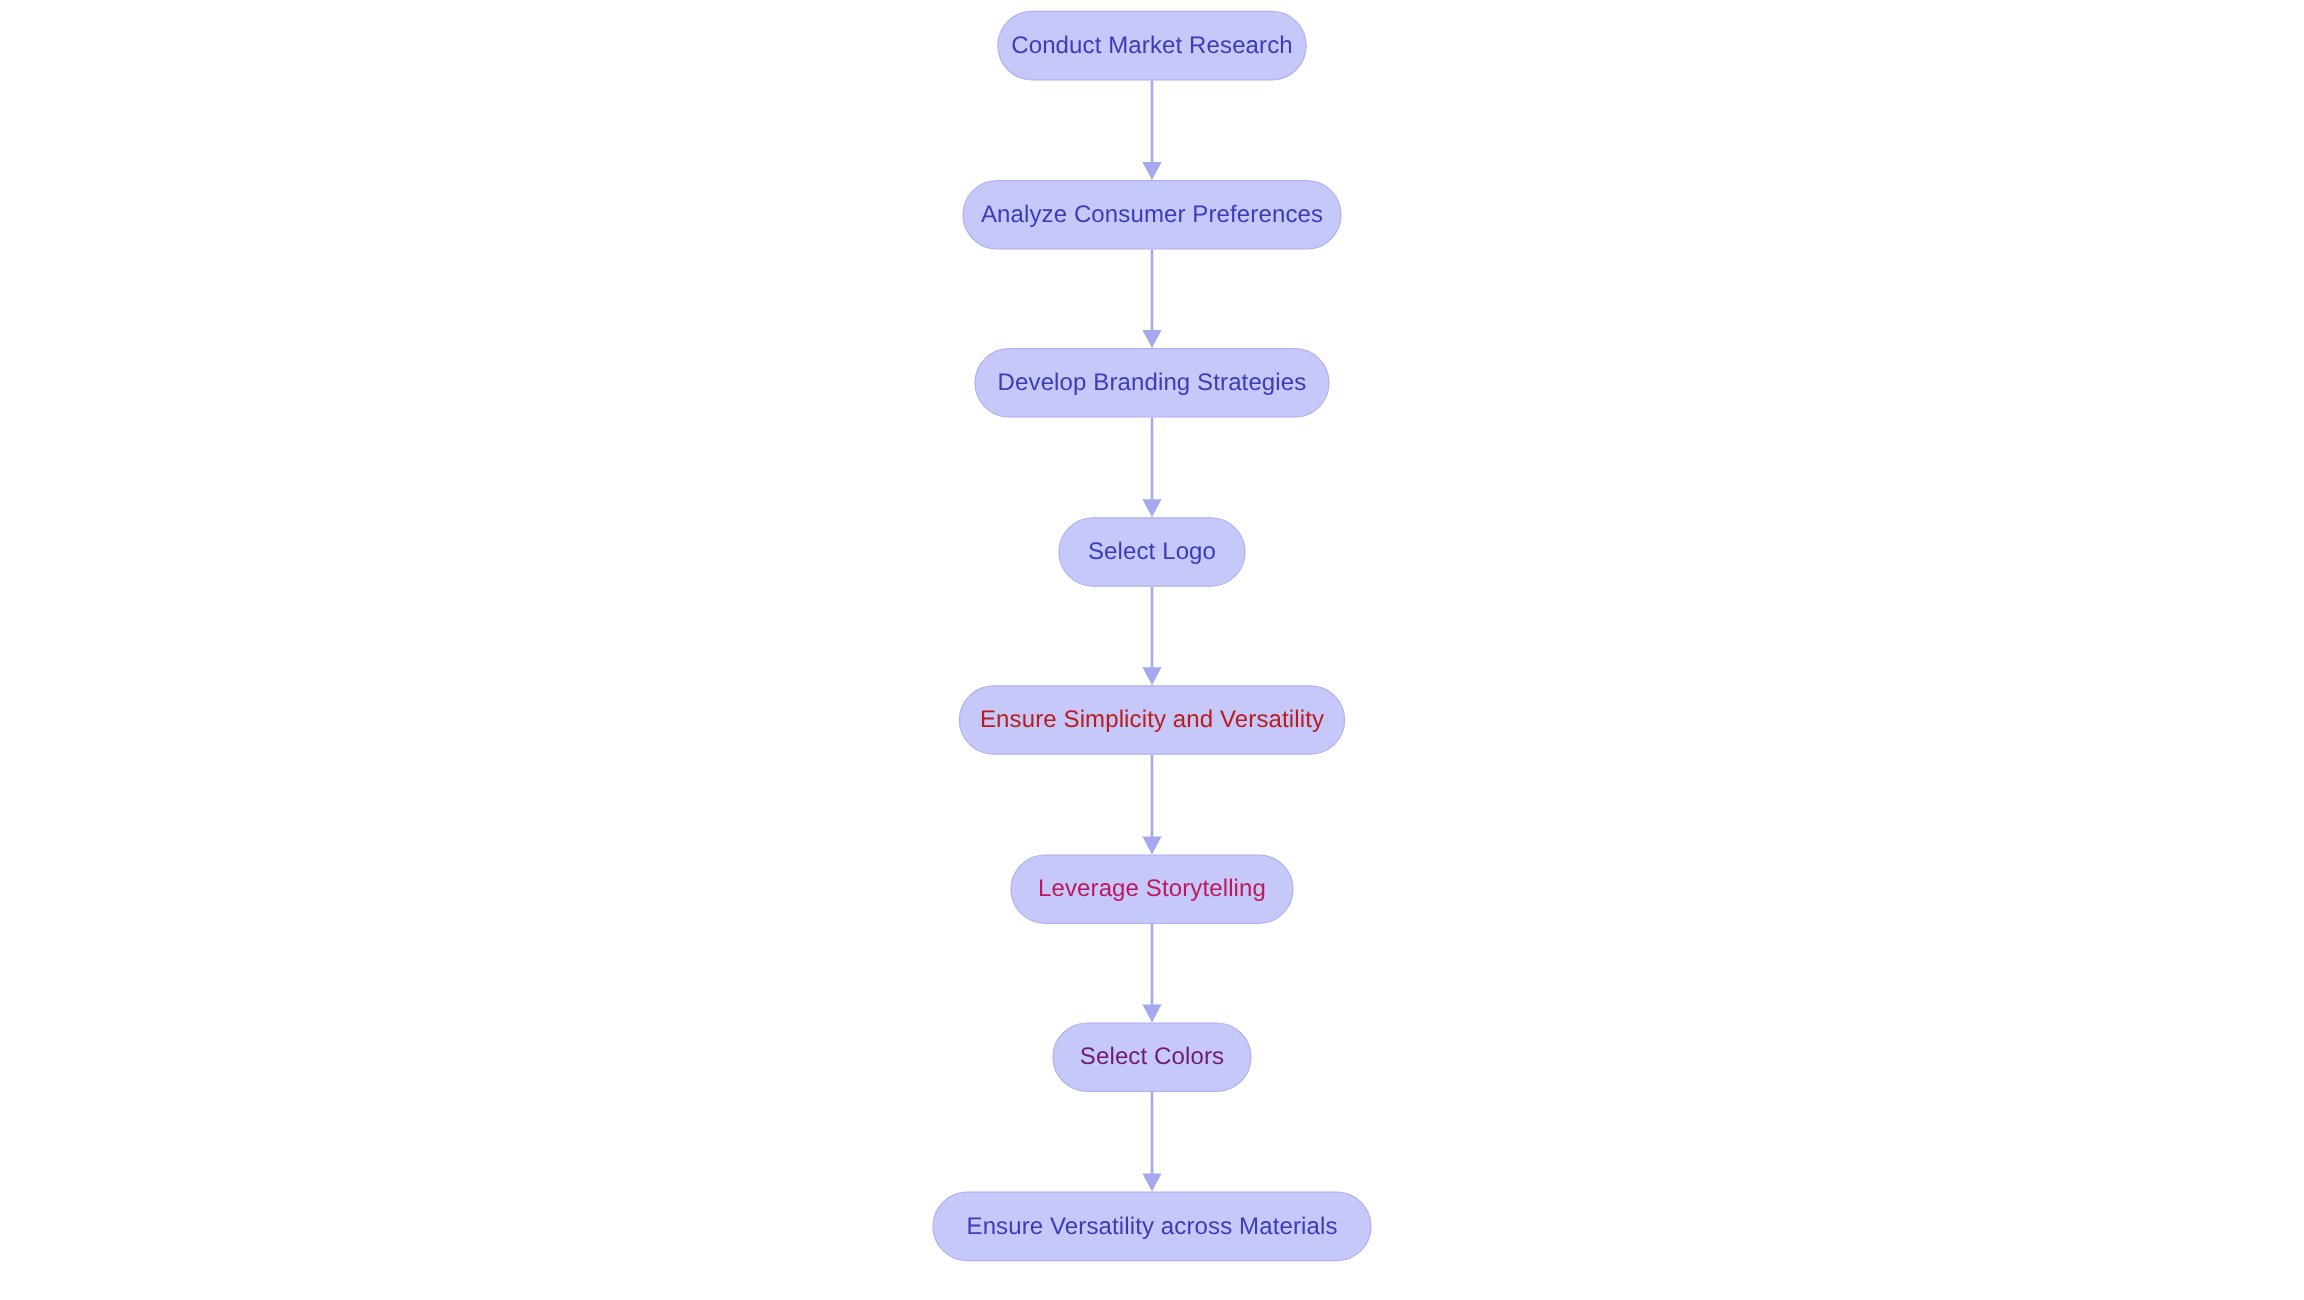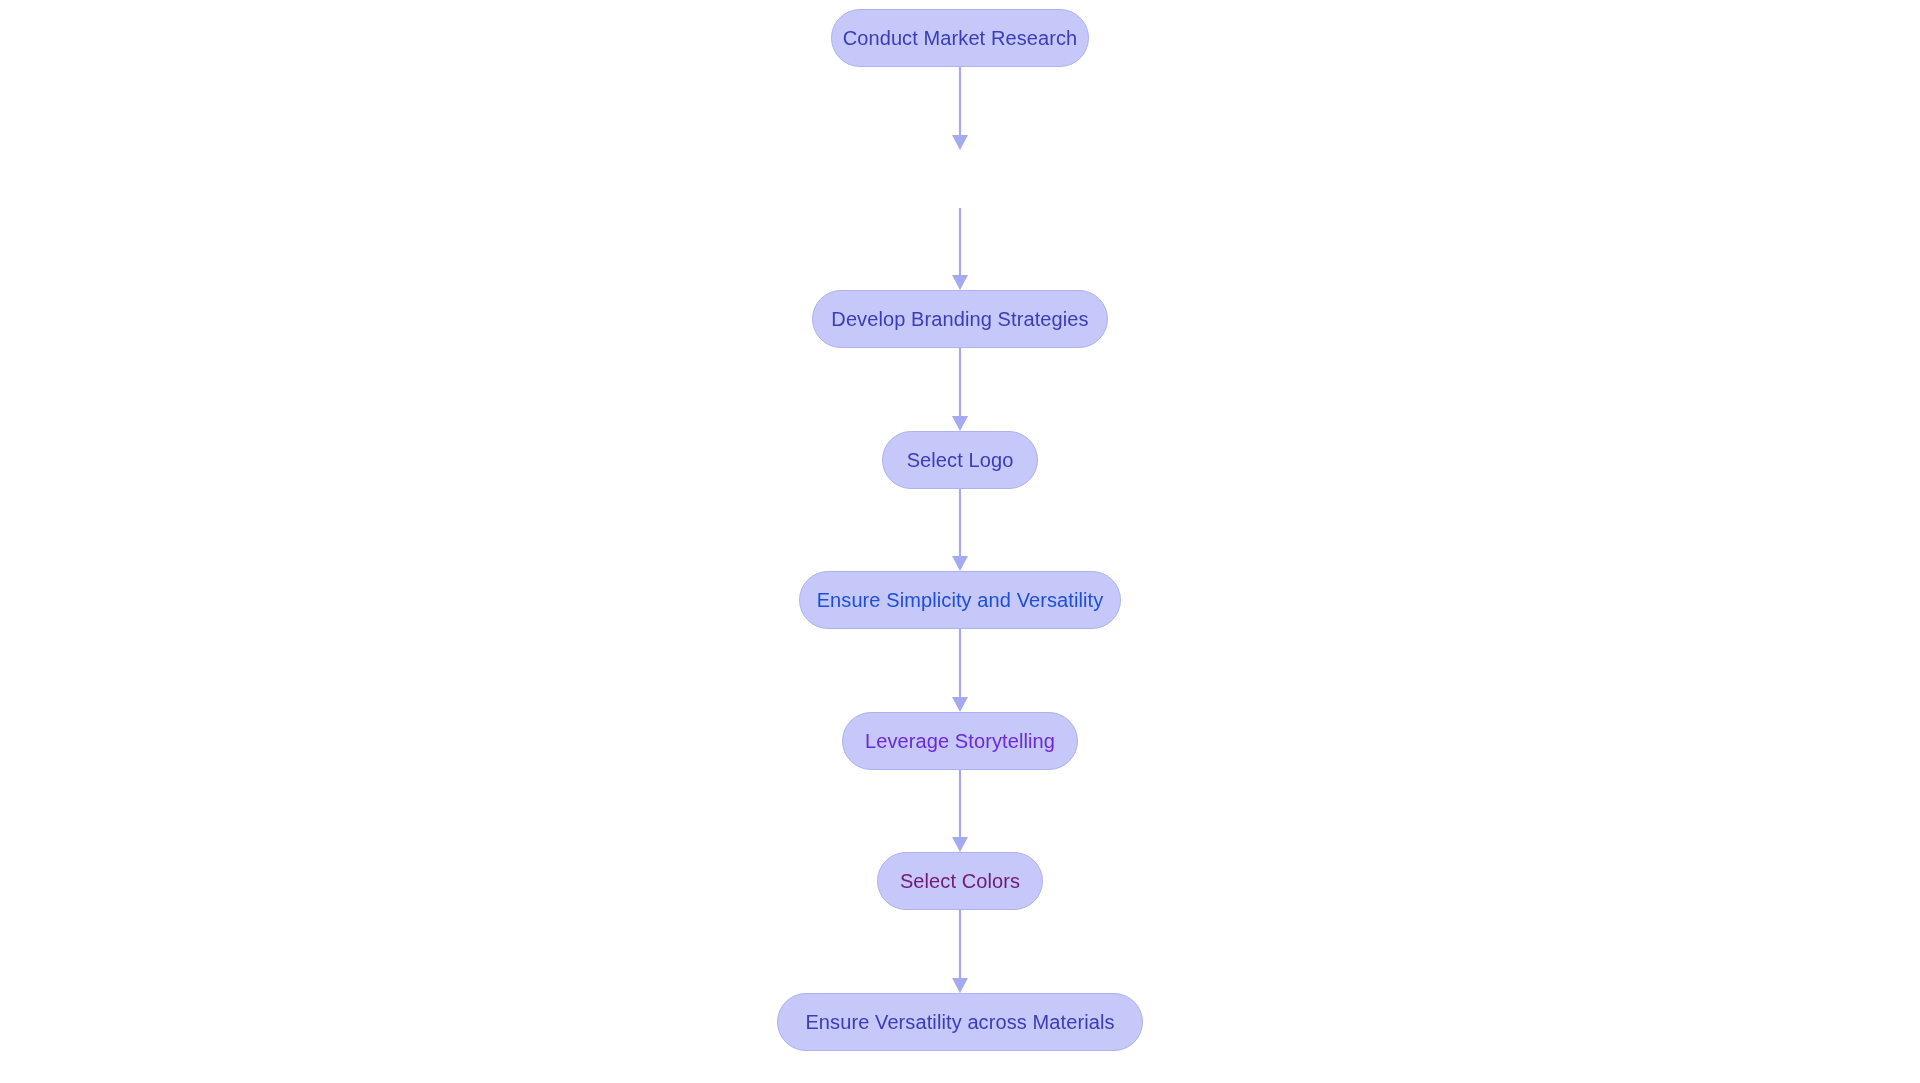--- a/index.html
+++ b/index.html
@@ -101,31 +101,34 @@
     </div>
     <div class="connector" style="top: 910px; height: 83px;">
       <svg width="22" height="83" viewBox="0 0 22 83">
         <line x1="11" y1="0" x2="11" y2="70" stroke="#a5a9f0" stroke-width="2.2"></line>
         <polygon points="3,68 19,68 11,83" fill="#a5a9f0"></polygon>
       </svg>
     </div>
     <div class="node" style="top: 9px; width: 258px; height: 58px; background: rgb(197, 200, 248); border-color: rgb(174, 178, 240);">
       <span class="node-label" style="color: rgb(60, 60, 184);">Conduct Market Research</span>
     </div>
+    <div class="node" style="top: 150px; width: 316px; height: 58px; background: rgb(197, 200, 248); border-color: rgb(174, 178, 240);">
+      <span class="node-label" style="color: rgb(60, 60, 184);">Analyze Consumer Preferences</span>
+    </div>
     <div class="node" style="top: 290px; width: 296px; height: 58px; background: rgb(197, 200, 248); border-color: rgb(174, 178, 240);">
       <span class="node-label" style="color: rgb(60, 60, 184);">Develop Branding Strategies</span>
     </div>
     <div class="node" style="top: 431px; width: 156px; height: 58px; background: rgb(197, 200, 248); border-color: rgb(174, 178, 240);">
       <span class="node-label" style="color: rgb(60, 60, 184);">Select Logo</span>
     </div>
     <div class="node" style="top: 571px; width: 322px; height: 58px; background: rgb(197, 200, 248); border-color: rgb(174, 178, 240);">
-      <span class="node-label" style="color: #1d4ed8;">Ensure Simplicity and Versatility</span>
+      <span class="node-label" style="color: #b91c1c;">Ensure Simplicity and Versatility</span>
     </div>
     <div class="node" style="top: 712px; width: 236px; height: 58px; background: rgb(197, 200, 248); border-color: rgb(174, 178, 240);">
-      <span class="node-label" style="color: #6d28d9;">Leverage Storytelling</span>
+      <span class="node-label" style="color: #be185d;">Leverage Storytelling</span>
     </div>
     <div class="node" style="top: 852px; width: 166px; height: 58px; background: rgb(197, 200, 248); border-color: rgb(174, 178, 240);">
       <span class="node-label" style="color: #701a75;">Select Colors</span>
     </div>
     <div class="node" style="top: 993px; width: 366px; height: 58px; background: rgb(197, 200, 248); border-color: rgb(174, 178, 240);">
       <span class="node-label" style="color: rgb(60, 60, 184);">Ensure Versatility across Materials</span>
     </div>
   </div>
 
 </body></html>

